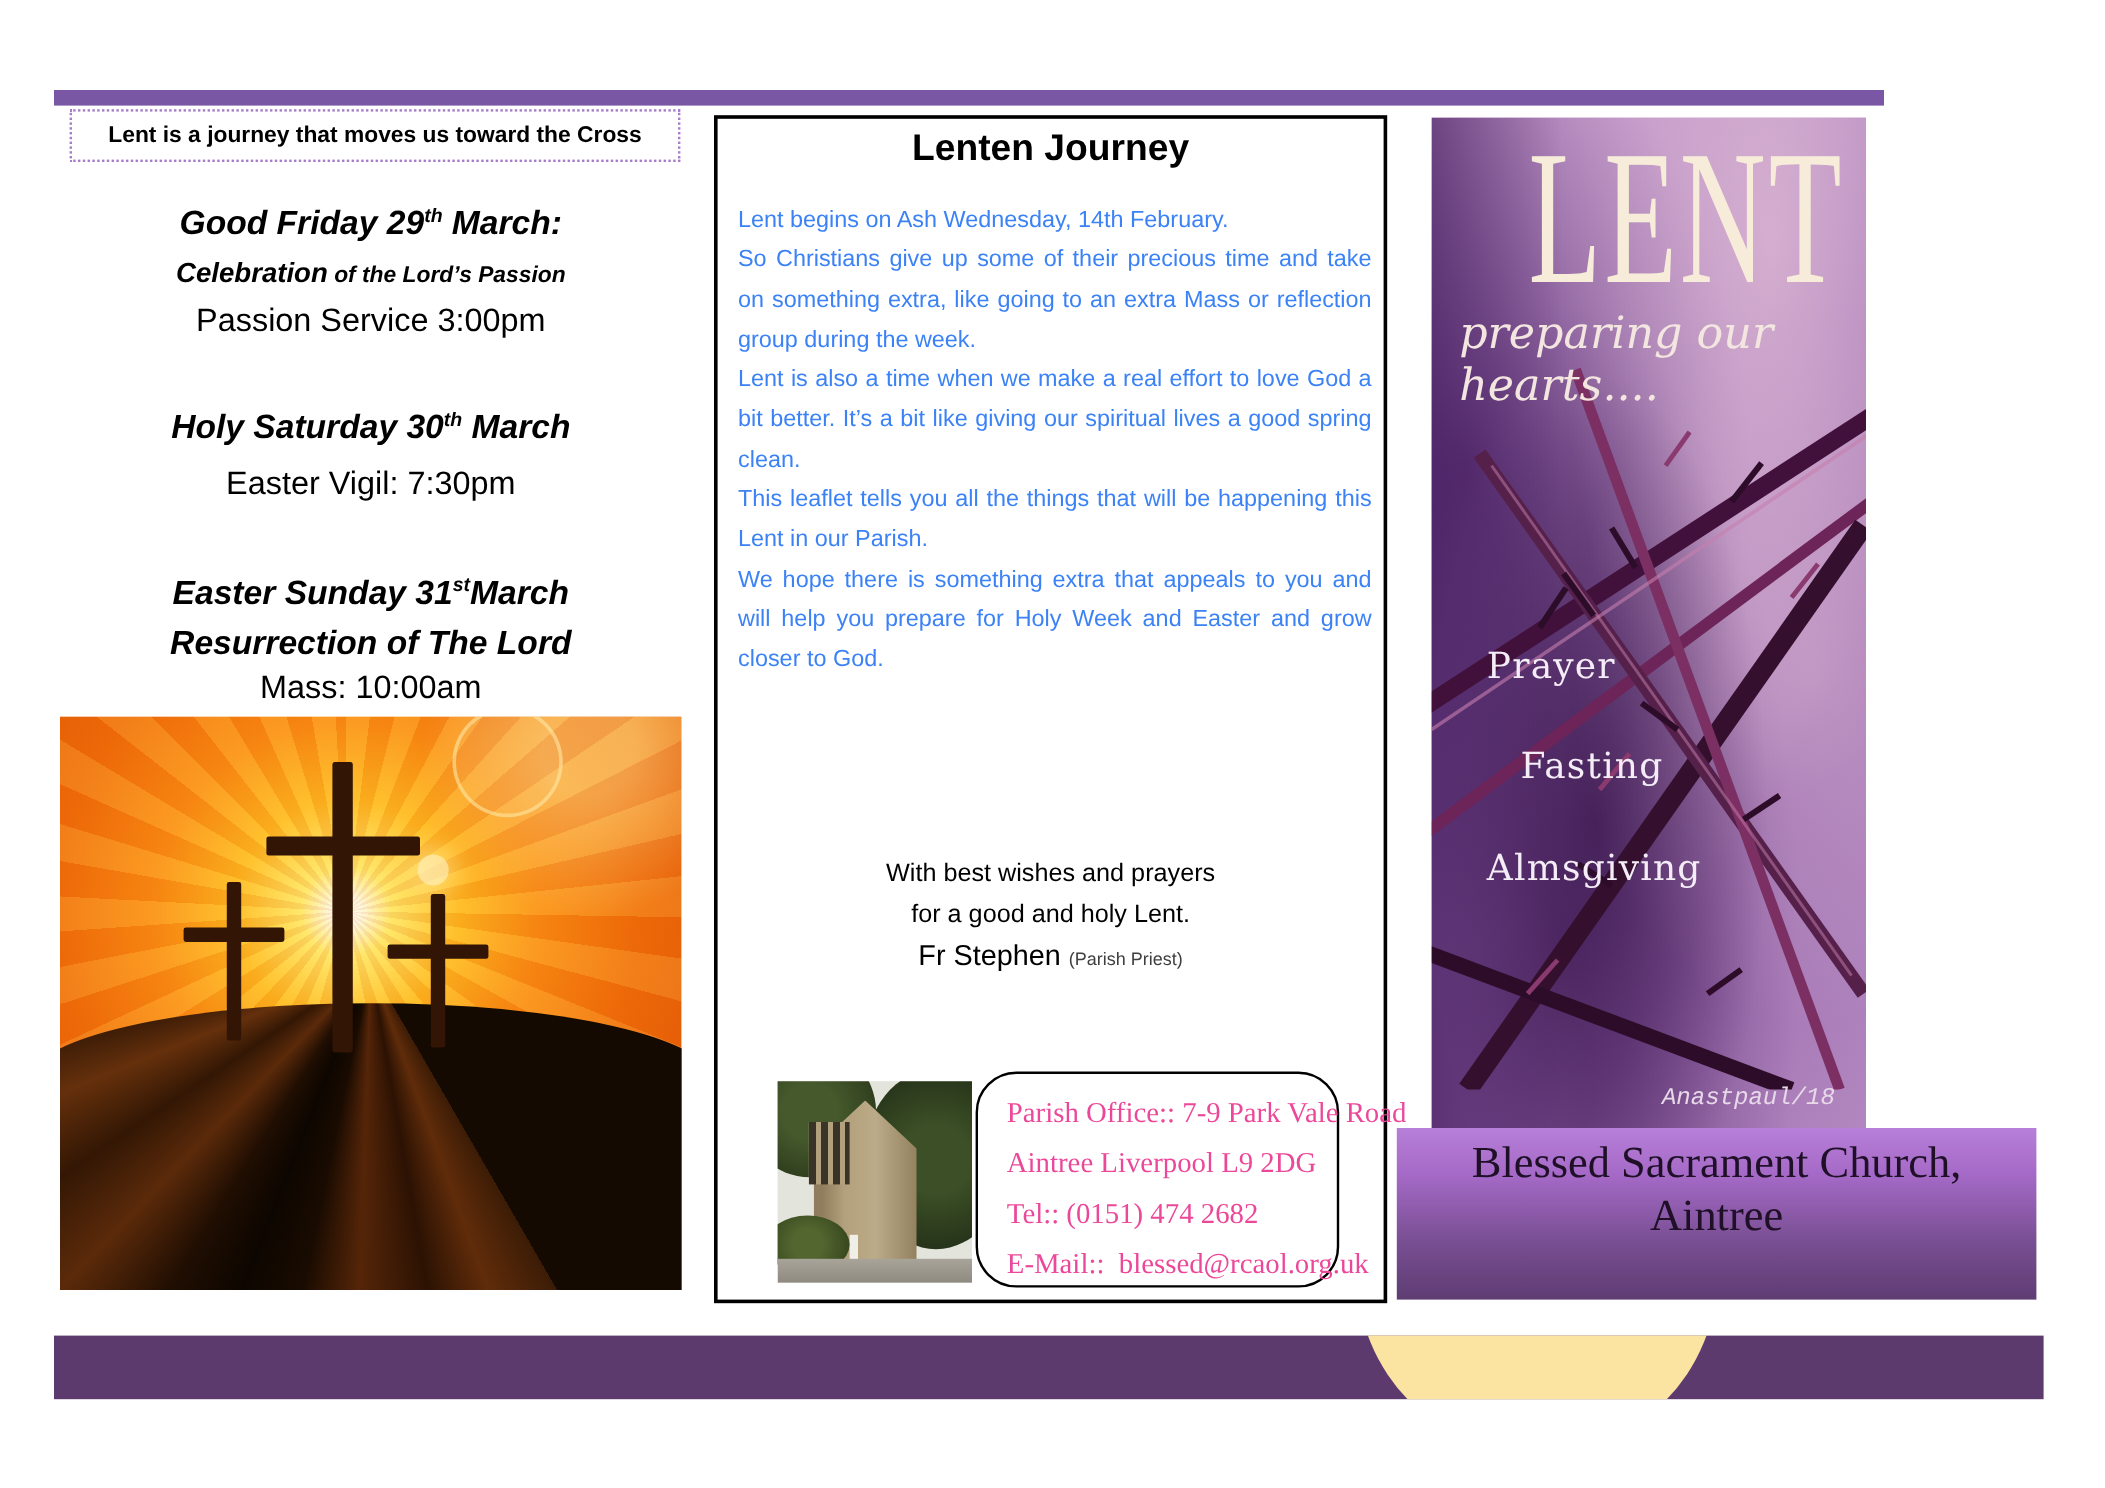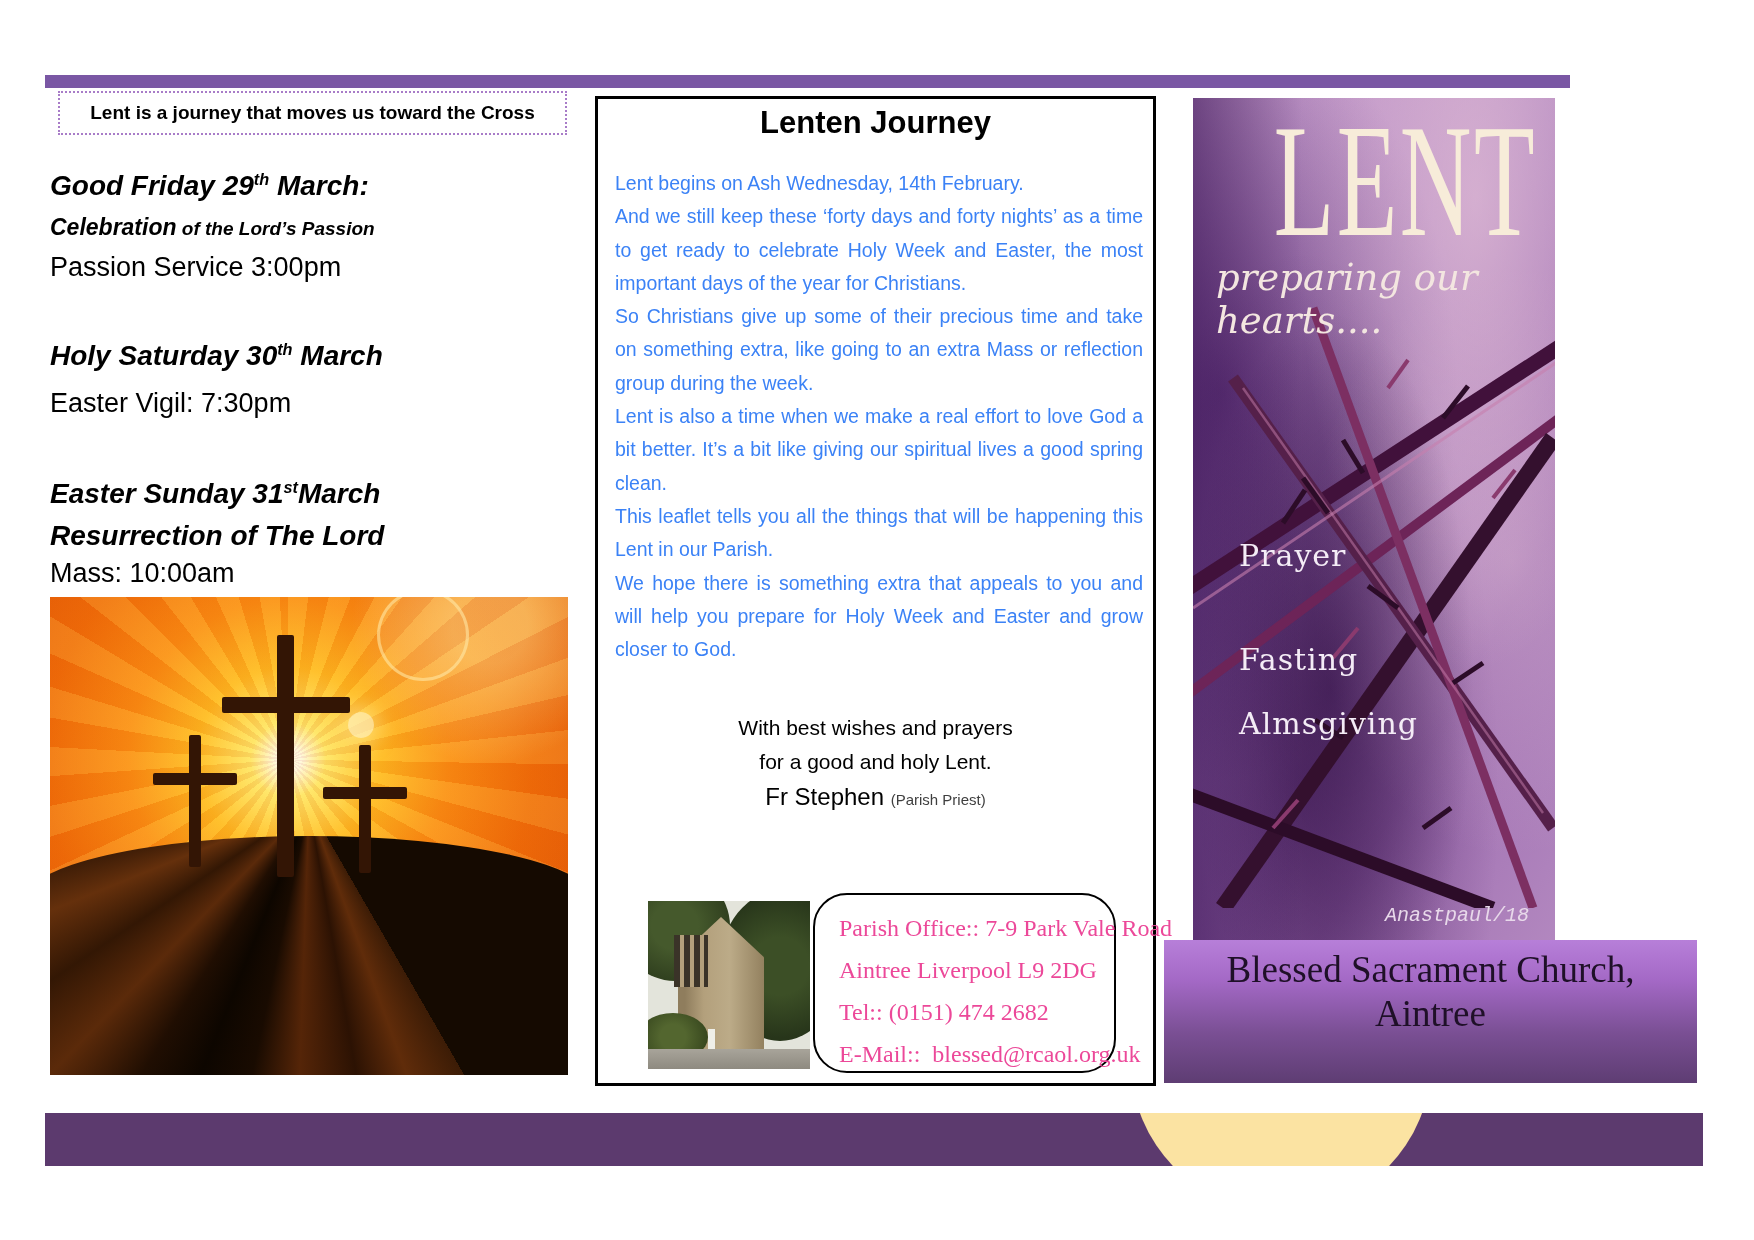--- a/index.html
+++ b/index.html
@@ -19,21 +19,21 @@
   
   .top-bar{position:absolute;left:45px;top:75px;width:1525px;height:13px;background:var(--top-bar);}
   .bottom-bar{position:absolute;left:45px;top:1113px;width:1658px;height:53px;background:var(--bottom-bar);overflow:hidden;}
   .bottom-circle{position:absolute;left:1086px;top:-201px;width:300px;height:300px;border-radius:50%;background:var(--cream);}
 
   
   .banner-box{position:absolute;left:58px;top:91px;width:509px;height:44px;border:2px dotted var(--dotted-border);
     display:flex;align-items:center;justify-content:center;background:#fff;}
   .banner-box span{font-weight:bold;font-size:19px;color:#000;}
 
-  .events{position:absolute;left:50px;top:0;width:518px;text-align:left;color:#000;}
+  .events{position:absolute;left:50px;top:0;width:518px;text-align:center;color:#000;}
   .ev-title{position:absolute;left:0;width:100%;font-weight:bold;font-style:italic;font-size:28px;}
   .ev-detail{position:absolute;left:0;width:100%;font-size:27px;}
   .ev-sub{position:absolute;left:0;width:100%;font-weight:bold;font-style:italic;}
   .ev-sub .lead{font-size:23px;}
   .ev-sub .rest{font-size:19px;}
   .sup{font-size:58%;vertical-align:super;}
 
   
   .sunset{position:absolute;left:50px;top:597px;width:518px;height:478px;overflow:hidden;}
   .sunset .sky{position:absolute;inset:0;background:
@@ -99,21 +99,21 @@
   .poster-shadow{position:absolute;inset:0;background:
       linear-gradient(to right, rgba(50,10,80,.55), transparent 30%),
       radial-gradient(ellipse at 38% 70%, rgba(35,4,55,.55), transparent 45%);}
   .thorns{position:absolute;left:0;top:170px;width:362px;height:640px;}
   .lent-title{position:absolute;top:8px;left:0;width:100%;text-align:right;
     font-family:"Liberation Serif",serif;font-size:160px;line-height:150px;color:var(--poster-cream);}
   .lent-title .squeeze{display:inline-block;transform:scaleX(.62);transform-origin:center;letter-spacing:4px;}
   .poster-sub{position:absolute;top:158px;right:14px;font-family:"DejaVu Serif",serif;font-style:italic;
     font-size:37px;color:#f3e6e0;padding-left:23px;}
   .pillar{position:absolute;left:46px;font-family:"DejaVu Serif",serif;font-size:30px;color:#f4ecf6;letter-spacing:1px;}
-  .pillar.p1{top:440px;} .pillar.p2{top:544px;} .pillar.p3{top:608px;}
+  .pillar.p1{top:440px;} .pillar.p2{top:523px;margin-left:28px;} .pillar.p3{top:608px;}
   .poster-credit{position:absolute;top:806px;right:26px;font-family:Liberation Mono, monospace;font-style:italic;
     font-size:20px;color:#e8d9ea;}
 
   
   .band{position:absolute;left:1164px;top:940px;width:533px;height:143px;
     background:linear-gradient(var(--band-top) 0%,#a469c6 28%,#7a4f94 65%,var(--band-bottom) 100%);
     text-align:center;color:#1f1028;font-family:"Liberation Serif",serif;}
   .band .l1{margin-top:8px;font-size:37px;line-height:44px;}
   .band .l2{font-size:37px;line-height:44px;}
 </style>
@@ -164,21 +164,20 @@
 
     <div class="cross cross-v" style="left:309px;top:148px;width:12px;height:128px;"></div>
     <div class="cross cross-h" style="left:273px;top:190px;width:84px;height:12px;"></div>
   </div>
 
   <div class="mid-box">
     <div class="mid-title">Lenten Journey</div>
 
     <div class="mid-body">
       <p>Lent begins on Ash Wednesday, 14th  February.</p>
-      <p>And we still keep these ‘forty days and forty nights’ as a time to get ready to celebrate Holy Week and Easter,  the most important days  of the year for Christians.</p>
       <p>So Christians give up some of their precious time and take on something extra, like going to an extra Mass or reflection group during the week.</p>
       <p>Lent is also a time when we make a real effort to love God a bit better. It’s a bit like giving our spiritual lives a good spring clean.</p>
       <p>This leaflet tells you all the things that will be happening this Lent in our Parish.</p>
       <p>We hope there is something extra that appeals to you and will help you prepare for Holy Week and Easter and grow  closer to God.</p>
     </div>
 
     <div class="mid-closing">
       <div class="c-line">With best wishes and prayers</div>
       <div class="c-line">for a good and holy Lent.</div>
       <div class="signature">

